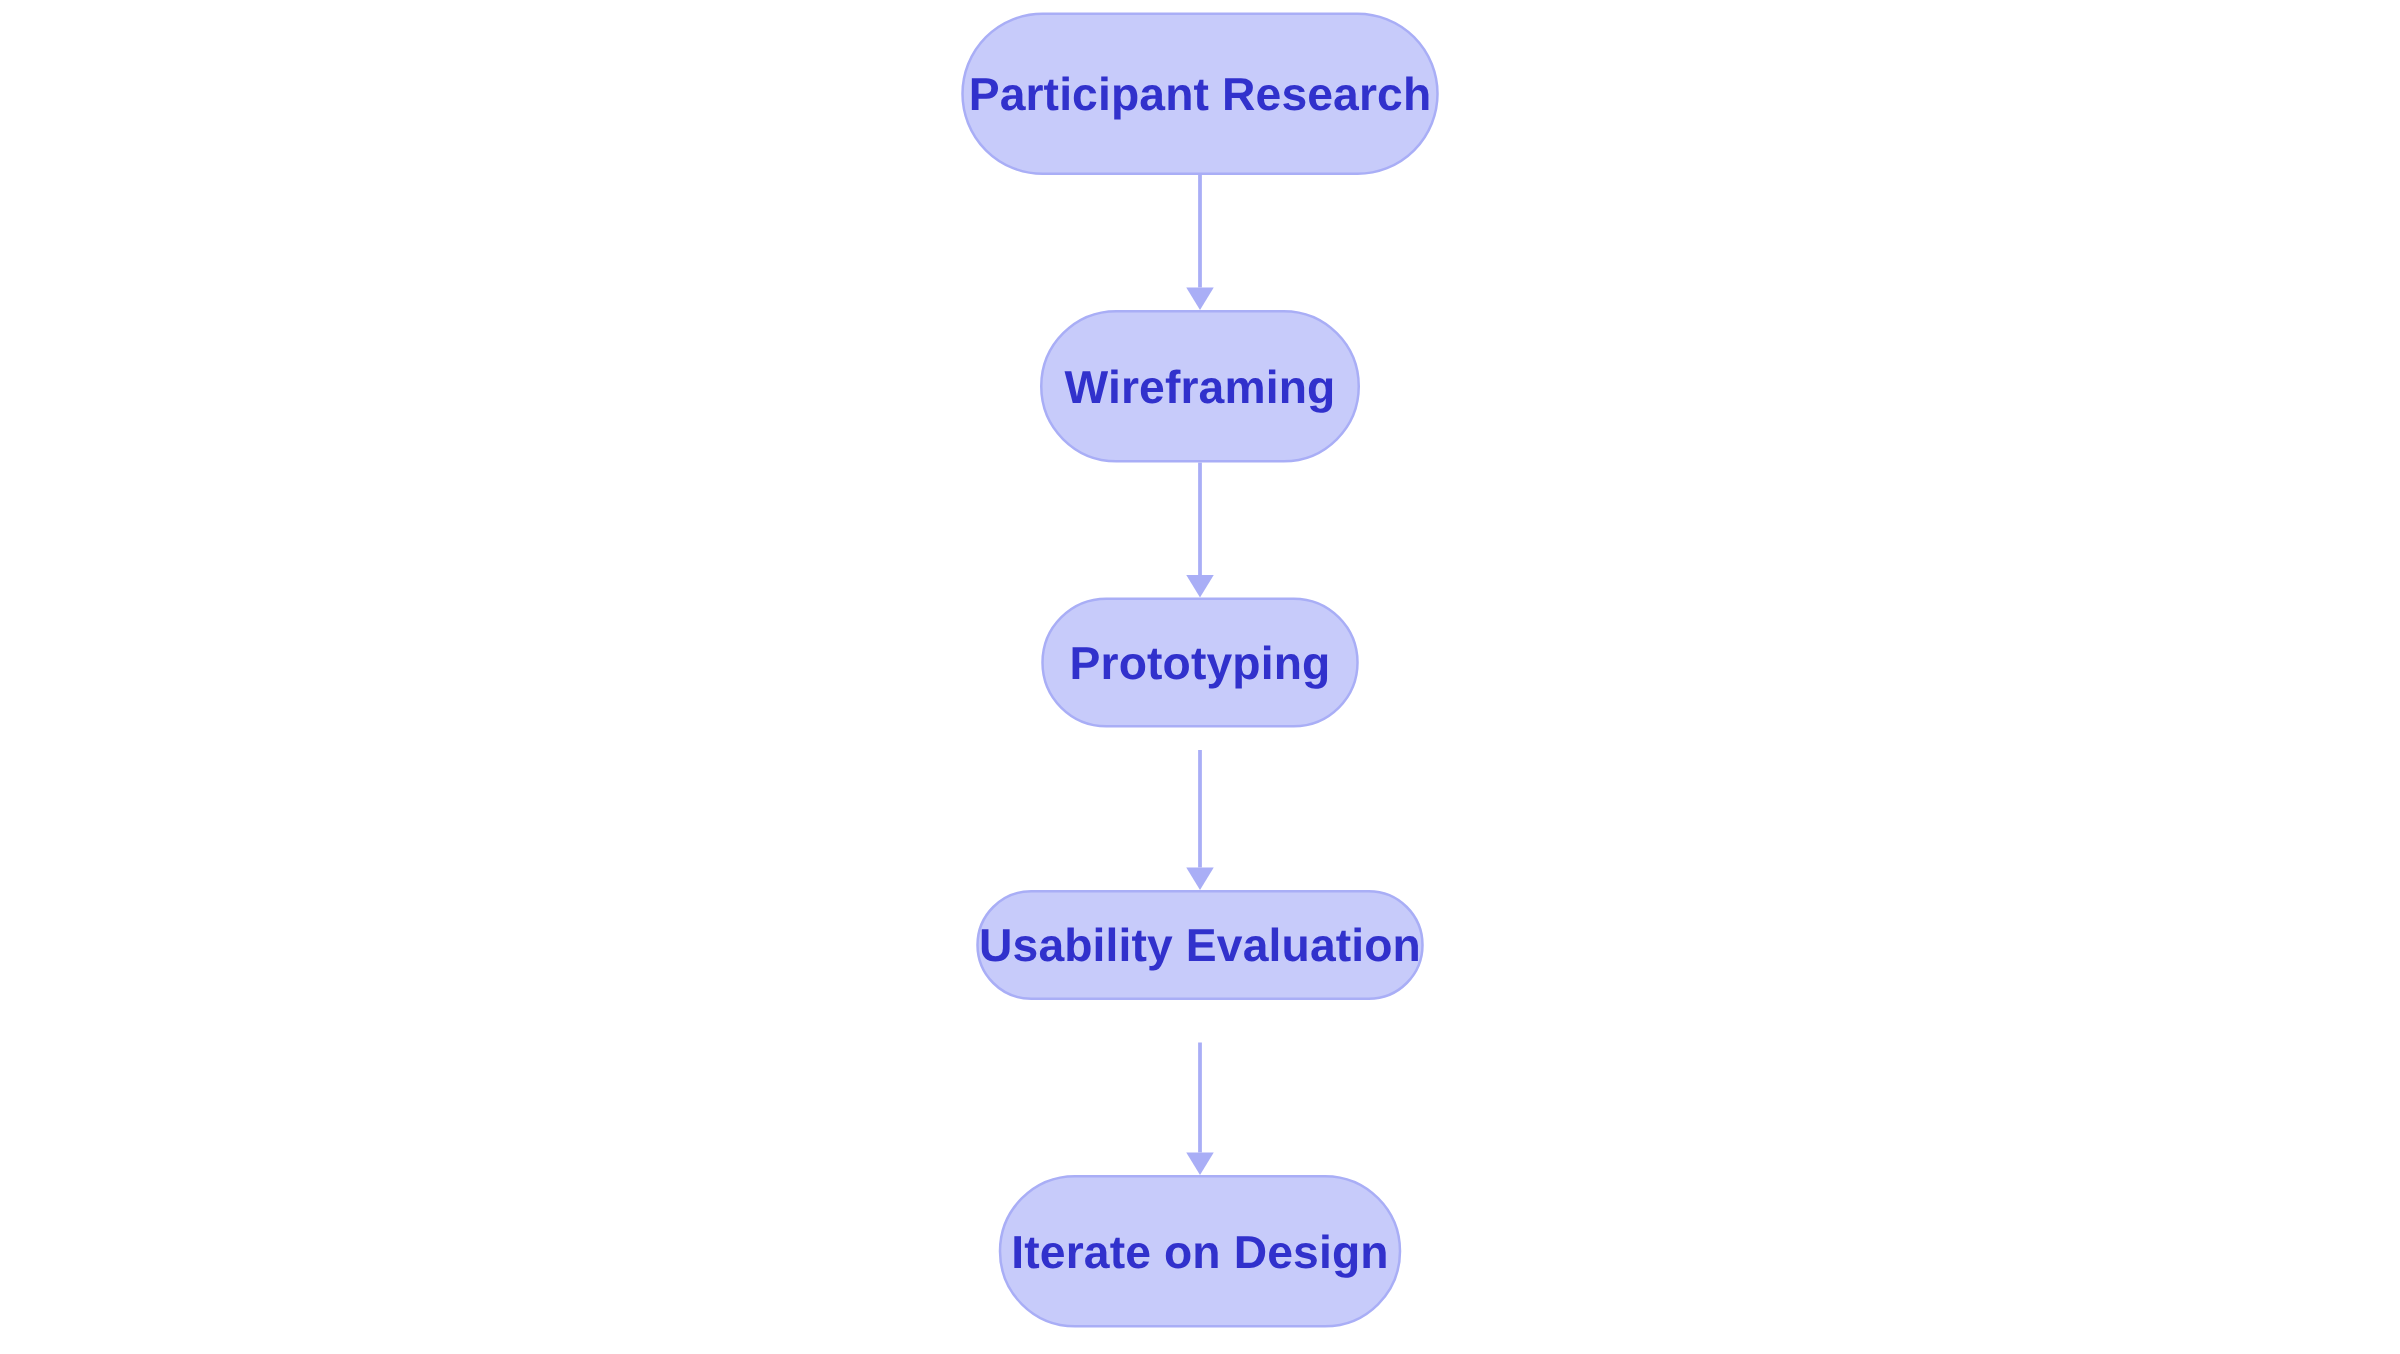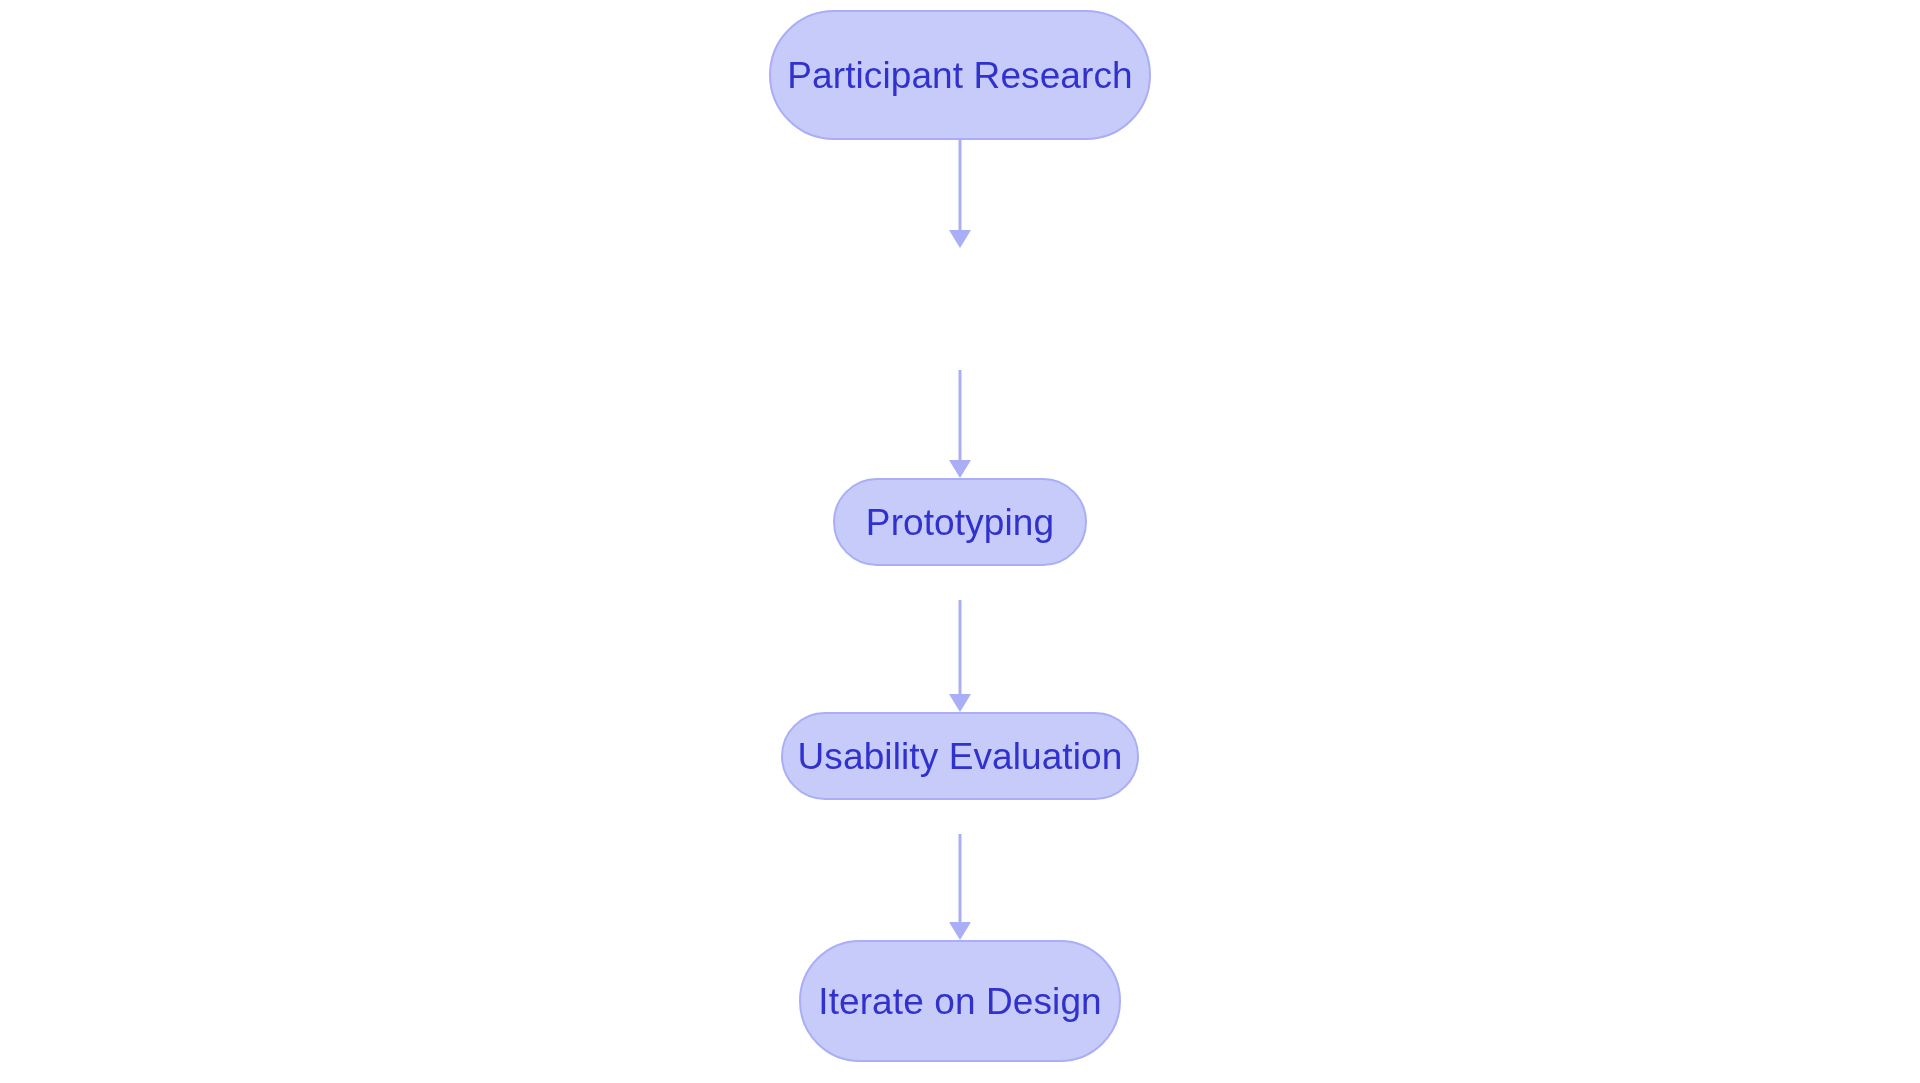--- a/index.html
+++ b/index.html
@@ -43,25 +43,26 @@
     border-radius: 999px;
     color: #3131cc;
     font-family: "Liberation Sans", sans-serif;
     font-weight: 400;
     letter-spacing: 0.1px;
     white-space: nowrap;
   }
   .node .node-label {
     display: block;
     line-height: 1;
+    font-weight: bold;
   }
 
   .node-1 { top: 10px;  width: 382px; height: 130px; font-size: 37px; }
   .node-2 { top: 248px; width: 256px; height: 122px; font-size: 37px; }
-  .node-3 { top: 478px; width: 254px; height: 88px; font-size: 37px; }
+  .node-3 { top: 478px; width: 254px; height: 104px; font-size: 37px; }
   .node-4 { top: 712px; width: 358px; height: 88px; font-size: 37px; }
   .node-5 { top: 940px; width: 322px; height: 122px; font-size: 37px; }
 
   
   .connector {
     position: absolute;
     left: 50%;
     transform: translateX(-50%);
     width: 30px;
   }
@@ -102,20 +103,23 @@
 
     <div class="node node-1">
       <span class="node-label">Participant Research</span>
     </div>
 
     <div class="connector connector-1">
       <span class="conn-line"></span>
       <span class="conn-head"></span>
     </div>
 
+    <div class="node node-2">
+      <span class="node-label">Wireframing</span>
+    </div>
 
     <div class="connector connector-2">
       <span class="conn-line"></span>
       <span class="conn-head"></span>
     </div>
 
     <div class="node node-3">
       <span class="node-label">Prototyping</span>
     </div>
 

